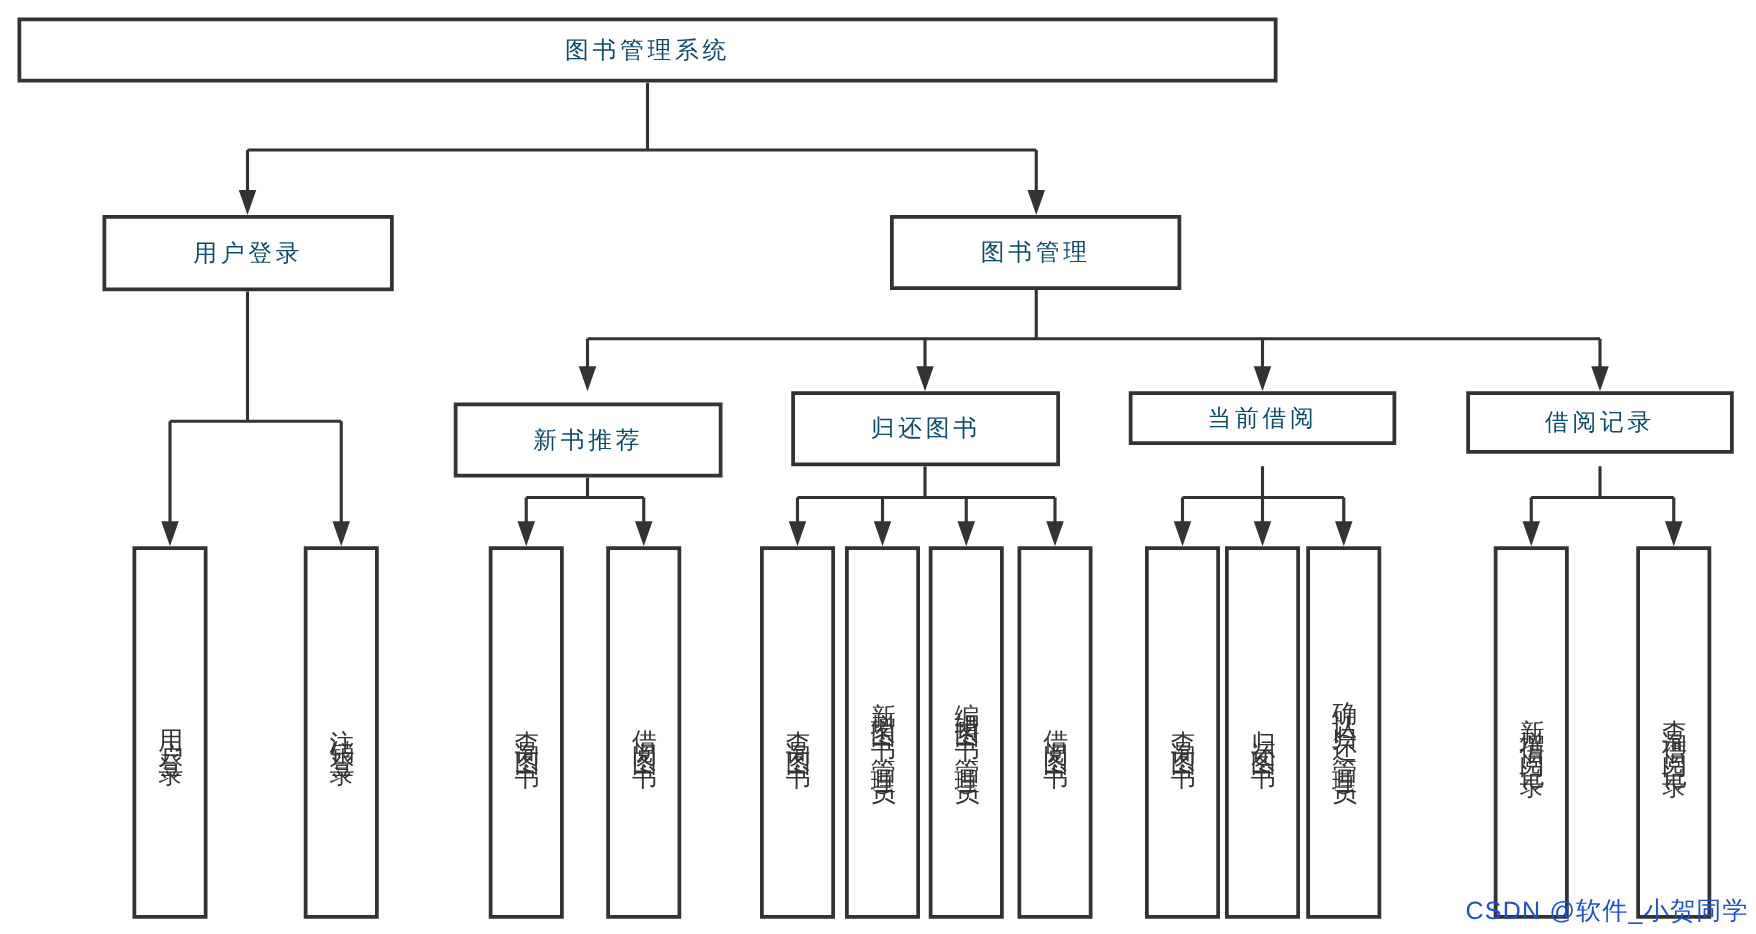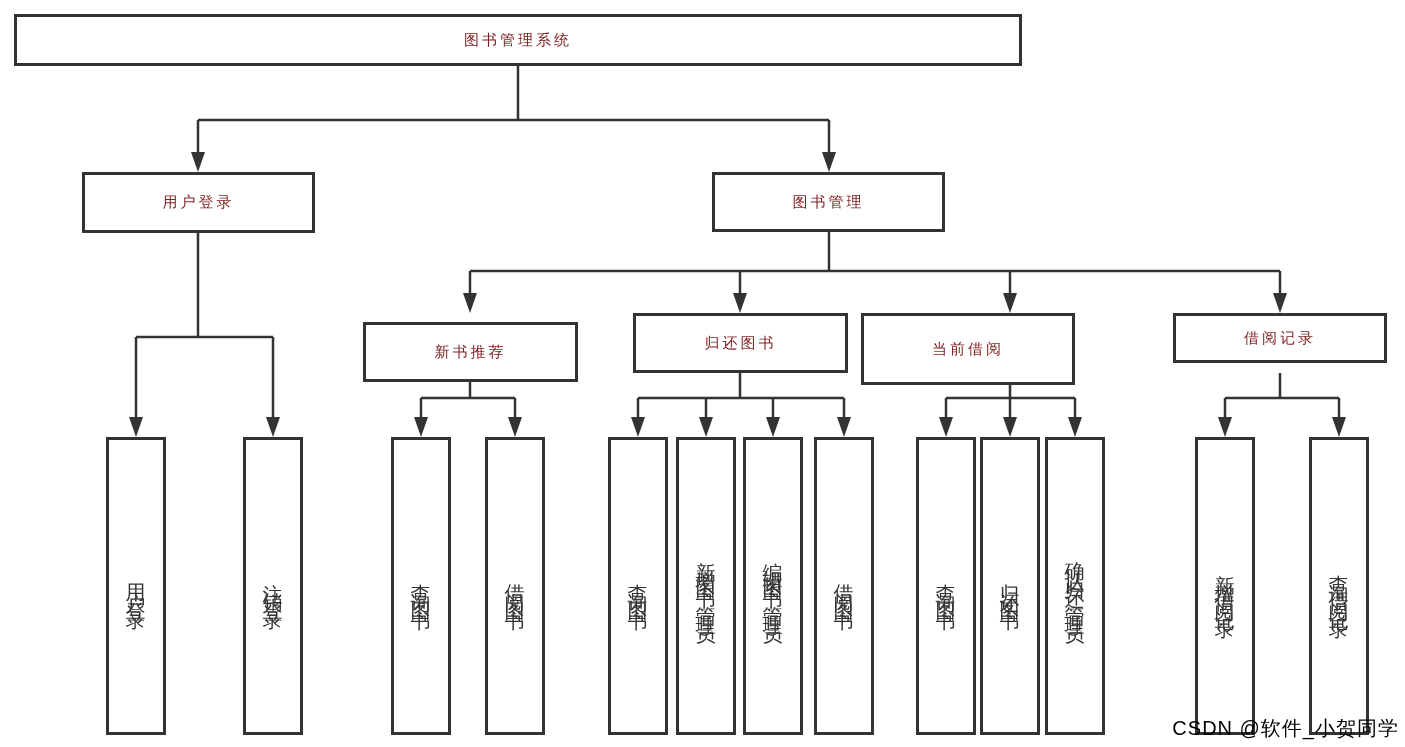--- a/index.html
+++ b/index.html
@@ -5,28 +5,28 @@
   html,body{margin:0;padding:0;background:#ffffff;}
   #stage{
     position:relative;width:1405px;height:747px;background:#ffffff;overflow:hidden;
     font-family:"Liberation Sans","DejaVu Sans",sans-serif;color:#333333;
   }
   #wires{position:absolute;left:0;top:0;z-index:1;}
   .box{
     position:absolute;box-sizing:border-box;border:3px solid #333333;background:#ffffff;
     display:flex;align-items:center;justify-content:center;z-index:2;
   }
-  .box.h span{font-size:15px;letter-spacing:3px;color:#7f1d1d;white-space:nowrap;}
+  .box.h span{font-size:19px;letter-spacing:3px;color:#0c4a6e;white-space:nowrap;}
   .vtext{
     writing-mode:vertical-rl;text-orientation:mixed;
     font-size:20px;letter-spacing:9px;color:#333333;line-height:1;
   }
   #watermark{
     position:absolute;right:6px;top:715px;z-index:3;
-    font-size:20px;letter-spacing:1px;color:#000000;white-space:nowrap;
+    font-size:20px;letter-spacing:1px;color:#1d4ed8;white-space:nowrap;
   }
 </style>
 </head>
 <body>
 
 <div id="stage">
 
   <svg id="wires" width="1405" height="747" viewBox="0 0 1405 747" aria-hidden="true">
     <g stroke="#333333" stroke-width="2.5" fill="none">
 
@@ -77,21 +77,21 @@
   <div class="box h" style="left:712px;top:172px;width:233px;height:60px">
     <span>图书管理</span>
   </div>
 
   <div class="box h" style="left:363px;top:322px;width:215px;height:60px">
     <span>新书推荐</span>
   </div>
   <div class="box h" style="left:633px;top:313px;width:215px;height:60px">
     <span>归还图书</span>
   </div>
-  <div class="box h" style="left:861px;top:313px;width:214px;height:72px">
+  <div class="box h" style="left:903px;top:313px;width:214px;height:43px">
     <span>当前借阅</span>
   </div>
   <div class="box h" style="left:1173px;top:313px;width:214px;height:50px">
     <span>借阅记录</span>
   </div>
 
   <div class="box" style="left:106px;top:437px;width:60px;height:298px">
     <span class="vtext">用户登录</span>
   </div>
   <div class="box" style="left:243px;top:437px;width:60px;height:298px">

